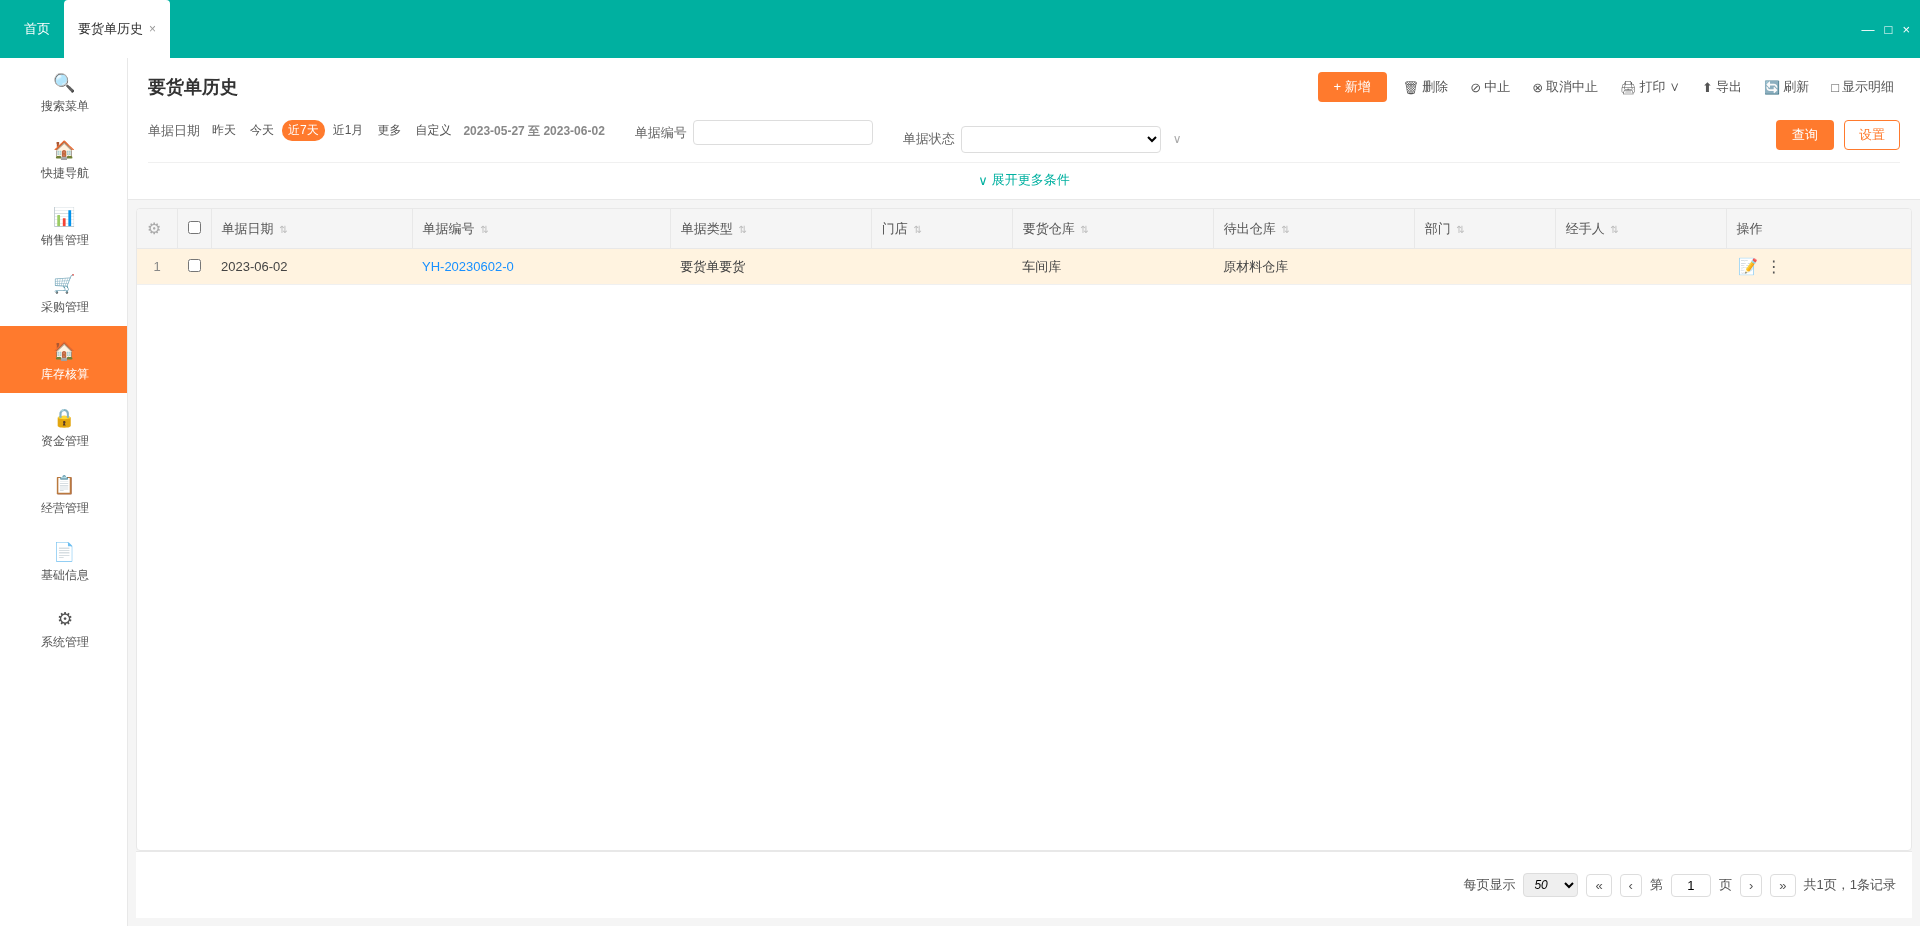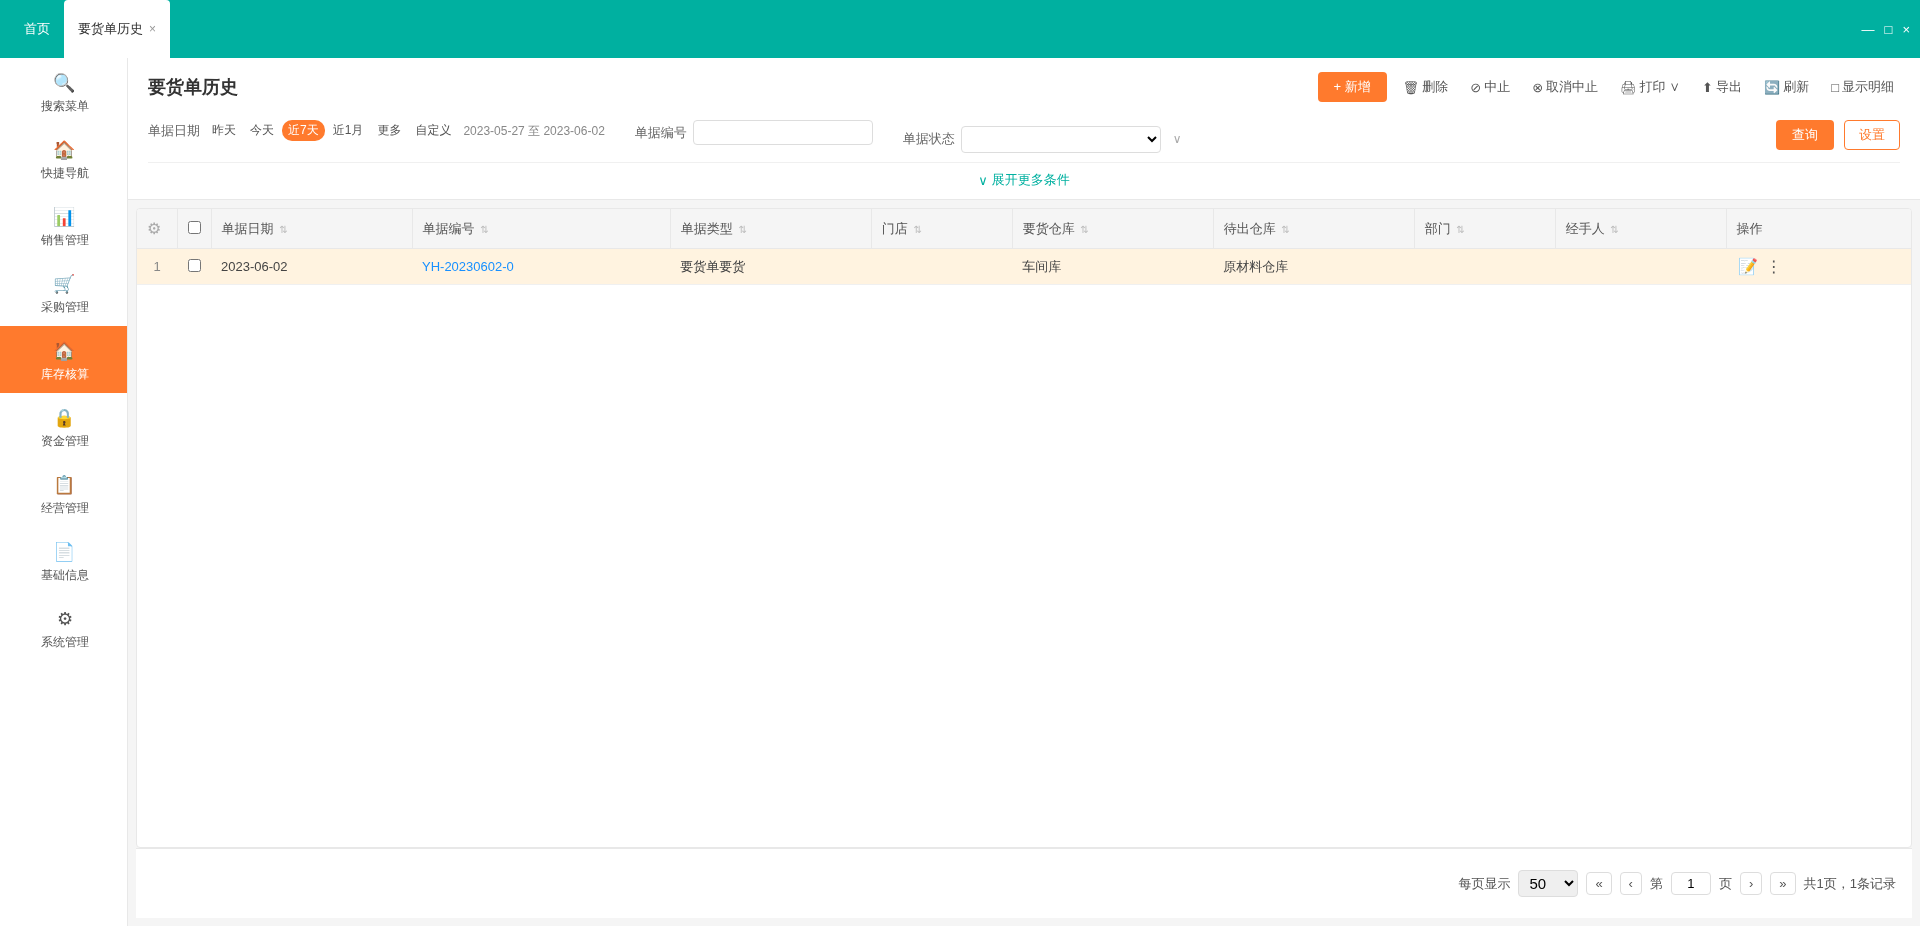--- a/index.html
+++ b/index.html
@@ -163,20 +163,21 @@
     }
     .date-option.active {
       background: #ff7a2d;
       color: #fff;
       border-radius: 10px;
     }
     .date-range {
       color: #888;
       font-size: 12px;
       white-space: nowrap;
+      font-weight: bold;
     }
     .filter-input {
       border: 1px solid #ddd;
       border-radius: 4px;
       padding: 4px 8px;
       font-size: 13px;
       width: 180px;
       outline: none;
     }
     .filter-select {
@@ -263,21 +264,22 @@
       gap: 8px;
       flex-shrink: 0;
       font-size: 13px;
       color: #555;
       margin: 0 8px 8px;
     }
     .page-size-select {
       border: 1px solid #ddd;
       border-radius: 4px;
       padding: 3px 6px;
-      font-size: 15px;
+      font-size: 12px;
+      font-style: italic;
     }
     .page-btn {
       border: 1px solid #ddd;
       background: #fff;
       padding: 3px 8px;
       border-radius: 4px;
       cursor: pointer;
       color: #555;
       font-size: 13px;
     }

